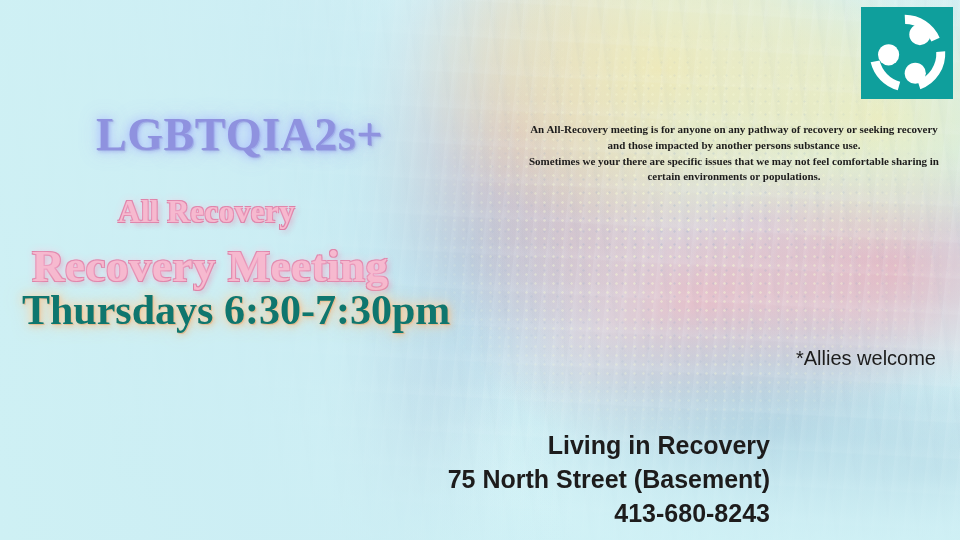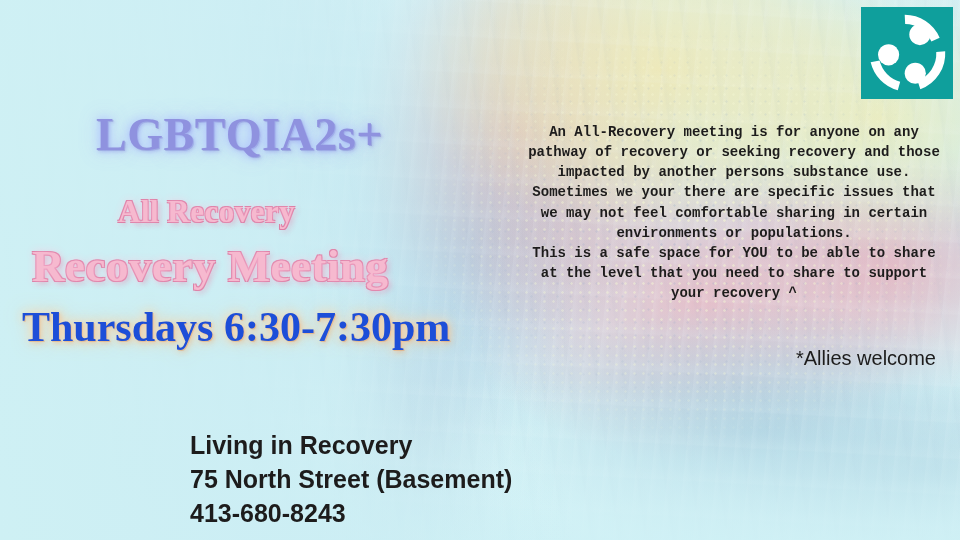--- a/index.html
+++ b/index.html
@@ -146,42 +146,42 @@
     text-shadow:
       0 0 8px rgba(255,200,225,0.9),
       1px 1px 0 #d9779f,
       -1px -1px 0 #d9779f,
       1px -1px 0 #d9779f,
       -1px 1px 0 #d9779f,
       3px 3px 5px rgba(200,110,150,0.35);
   }
   #title-thursdays {
     left: 22px;
-    top: 306px;
+    top: 289px;
     font-size: 42px;
     line-height: 1;
-    color: #1d4ed8;
+    color: #0f766e;
     letter-spacing: 0px;
     text-shadow:
       0 0 10px rgba(255,215,170,0.95),
       0 0 18px rgba(255,205,150,0.7),
       1px 1px 0 rgba(226,150,90,0.55),
       2px 2px 4px rgba(215,140,80,0.35);
   }
 
   
   #body-copy {
     position: absolute;
     left: 524px;
     top: 122px;
     width: 420px;
     text-align: center;
-    font-family: Liberation Mono, monospace;
+    font-family: Liberation Serif, serif;
     font-weight: bold;
-    font-size: 14px;
+    font-size: 11px;
     line-height: 1.44;
     color: #1d1c1c;
   }
   #body-copy p { margin: 0; }
   #allies-welcome {
     position: absolute;
     left: 524px;
     top: 347px;
     width: 412px;
     text-align: right;
@@ -190,21 +190,21 @@
     font-size: 20px;
     color: #1d1c1c;
   }
 
   
   #footer-block {
     position: absolute;
     left: 190px;
     top: 428px;
     width: 580px;
-    text-align: left;
+    text-align: right;
     font-family: "Liberation Sans", sans-serif;
     font-weight: bold;
     font-size: 25px;
     line-height: 1.36;
     color: #1d1c1c;
   }
   #footer-block div { white-space: nowrap; }
 </style>
 </head>
 <body>
@@ -239,21 +239,20 @@
 
   <div class="headline" id="title-allrecovery">All Recovery</div>
 
   <div class="headline" id="title-supportmeeting">Recovery Meeting</div>
 
   <div class="headline" id="title-thursdays">Thursdays 6:30-7:30pm</div>
 
   <div id="body-copy">
     <p>An All-Recovery meeting is for anyone on any pathway of recovery or seeking recovery and those impacted by another persons substance use.</p>
     <p>Sometimes we your there are specific issues that we may not feel comfortable sharing in certain environments or populations.</p>
-    <p>This is a safe space for YOU to be able to share at the level that you need to share to support your recovery ^</p>
   </div>
 
   <div id="allies-welcome">*Allies welcome</div>
 
   <div id="footer-block">
     <div>Living in Recovery</div>
     <div>75 North Street (Basement)</div>
     <div>413-680-8243</div>
   </div>
 

